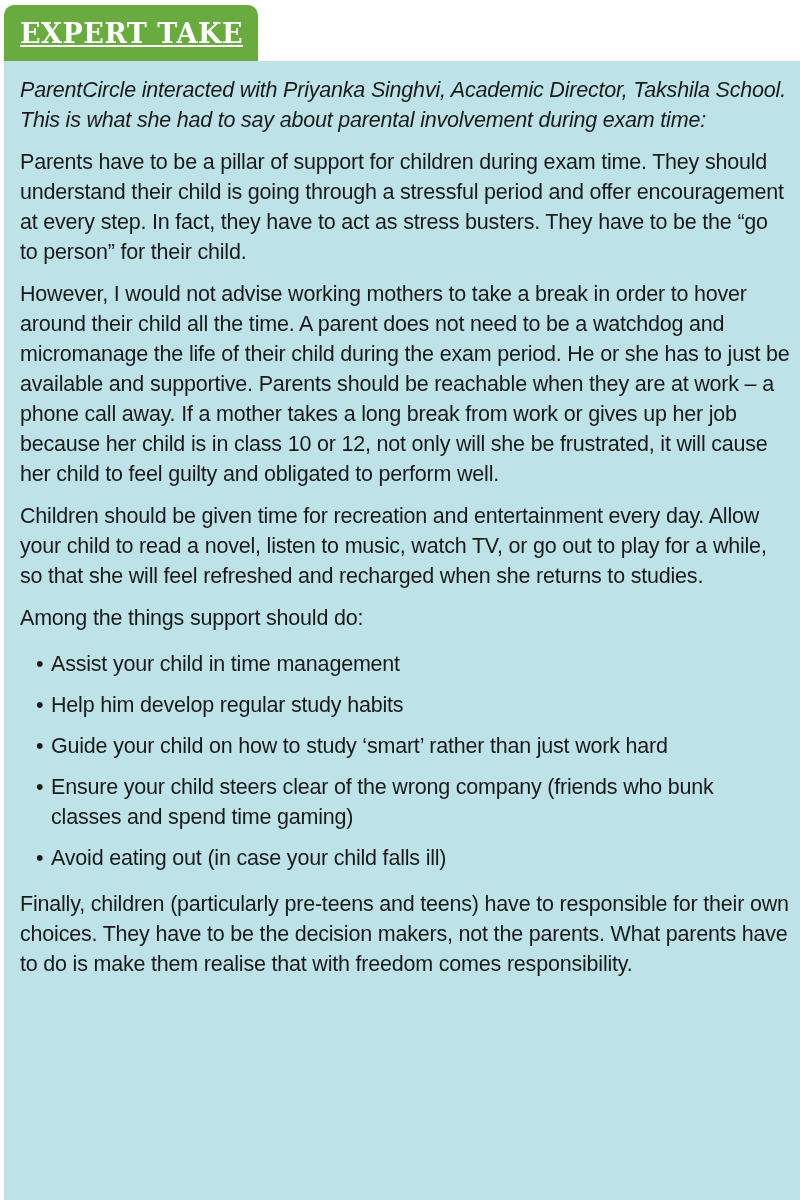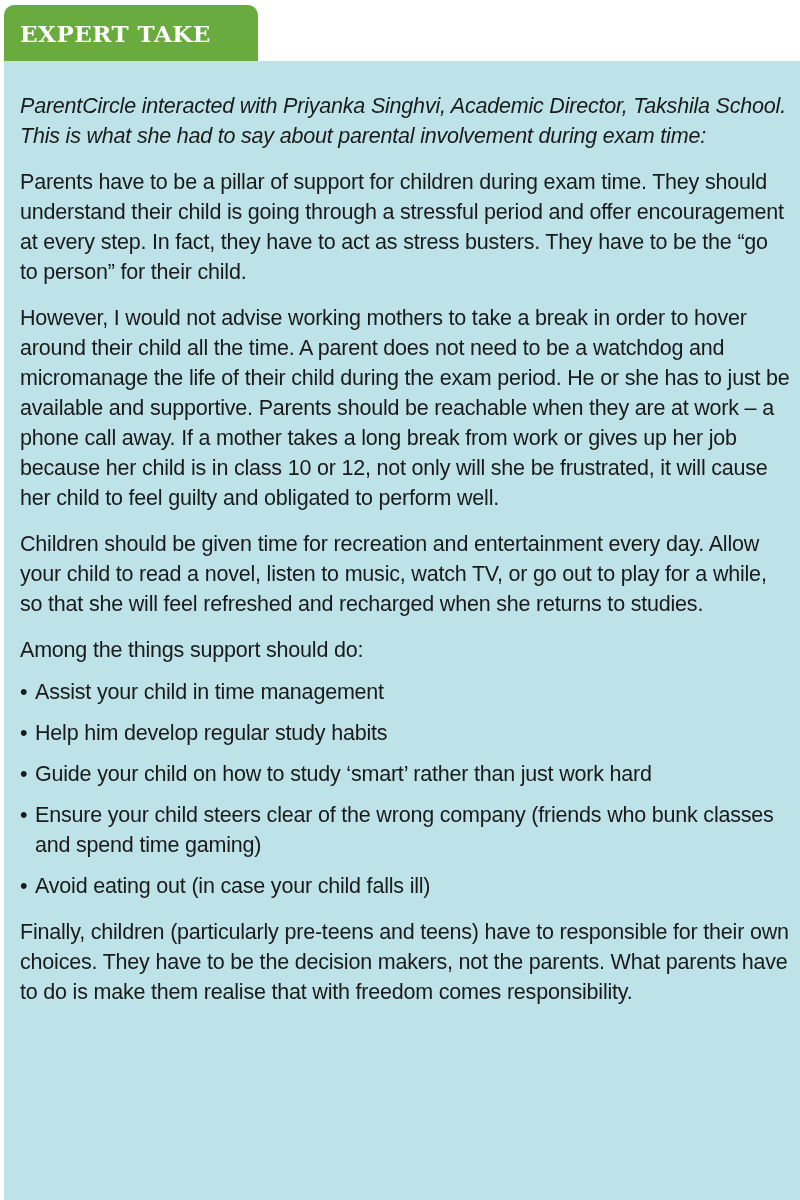--- a/index.html
+++ b/index.html
@@ -2,28 +2,28 @@
 <html><head>
 <meta charset="utf-8">
 <style>
   html, body { margin:0; padding:0; background:#ffffff; }
   body { width:800px; height:1200px; position:relative; overflow:hidden;
          font-family:"Liberation Sans", "DejaVu Sans", sans-serif; color:#1a1a1a; }
   .tab { position:absolute; left:4px; top:5px; width:254px; height:56px;
          background:#6aab3f; border-radius:10px 10px 0 0; }
   .tab-title { position:absolute; left:16px; top:13px; margin:0;
          font-family:"DejaVu Serif", "Liberation Serif", serif; font-weight:bold;
-         font-size:23px; color:#ffffff; letter-spacing:0.5px; line-height:32px; }
+         font-size:27px; color:#ffffff; letter-spacing:0.5px; line-height:32px;text-decoration:underline; }
   .box { position:absolute; left:4px; top:61px; width:796px; height:1139px;
          background:#bde3e8; }
   .content { position:absolute; left:16px; top:14px; width:770px;
          font-size:21.5px; line-height:30px; letter-spacing:-0.2px; }
-  .content p { margin:16px 0 12px 0; }
+  .content p { margin:0 0 12px 0; }
   .intro { font-style:italic; }
-  ul.bullets { list-style:none; margin:0; padding:0; }
+  ul.bullets { list-style:none; margin:16px; padding:0; }
   ul.bullets li { position:relative; padding-left:15px; margin:0 0 11px 0; }
   ul.bullets li::before { content:"•"; position:absolute; left:0; top:0; }
 </style>
 </head>
 <body>
 
 <div class="tab">
   <h1 class="tab-title">EXPERT TAKE</h1>
 </div>
 

